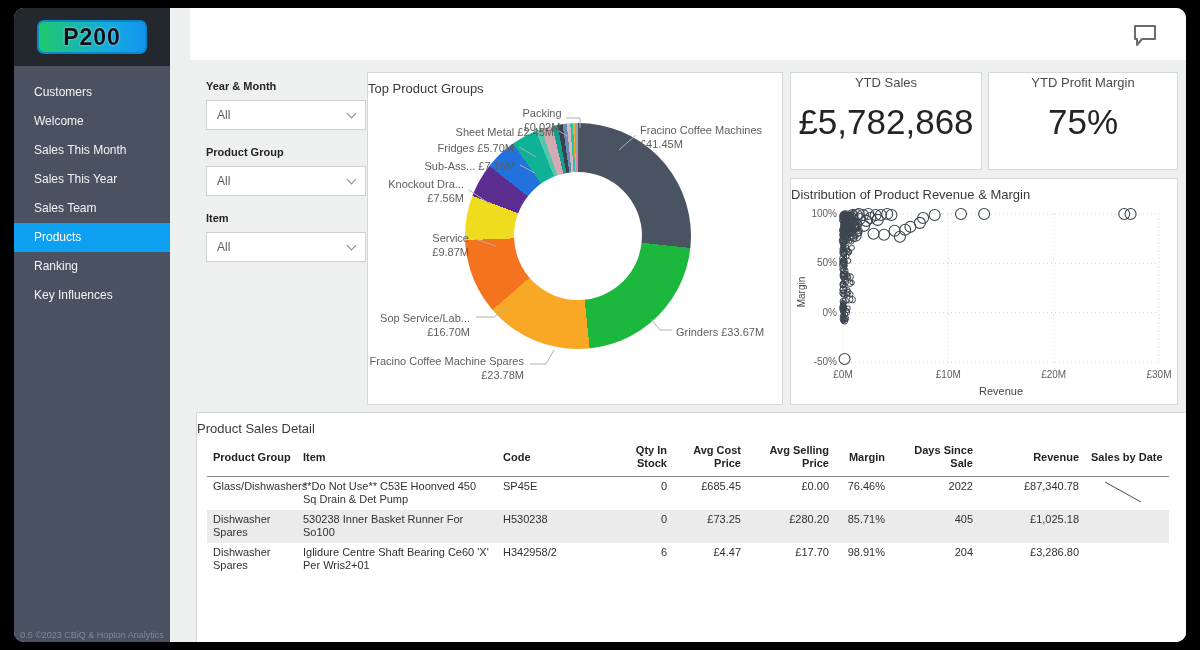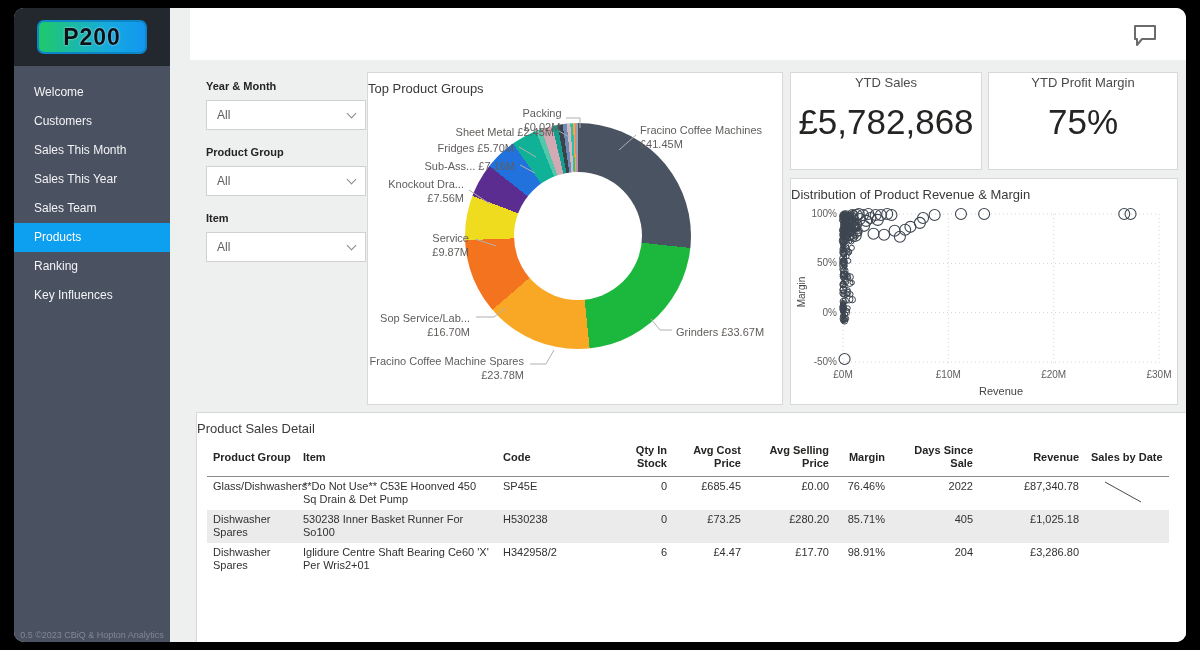--- a/index.html
+++ b/index.html
@@ -71,22 +71,22 @@
 </head>
 <body>
 
 <div class="window">
 
   <aside class="sidebar">
     <div class="logo-area">
       <div class="logo">P200</div>
     </div>
     <nav class="nav" id="nav">
+        <div class="nav-item">Customers</div>
         <div class="nav-item">Welcome</div>
-        <div class="nav-item">Customers</div>
         <div class="nav-item">Sales This Month</div>
         <div class="nav-item">Sales This Year</div>
         <div class="nav-item">Sales Team</div>
         <div class="nav-item active">Products</div>
         <div class="nav-item">Ranking</div>
         <div class="nav-item">Key Influences</div>
       </nav>
     <div class="sidebar-footer">0.5 ©2023 CBiQ &amp; Hopton Analytics</div>
   </aside>
 

